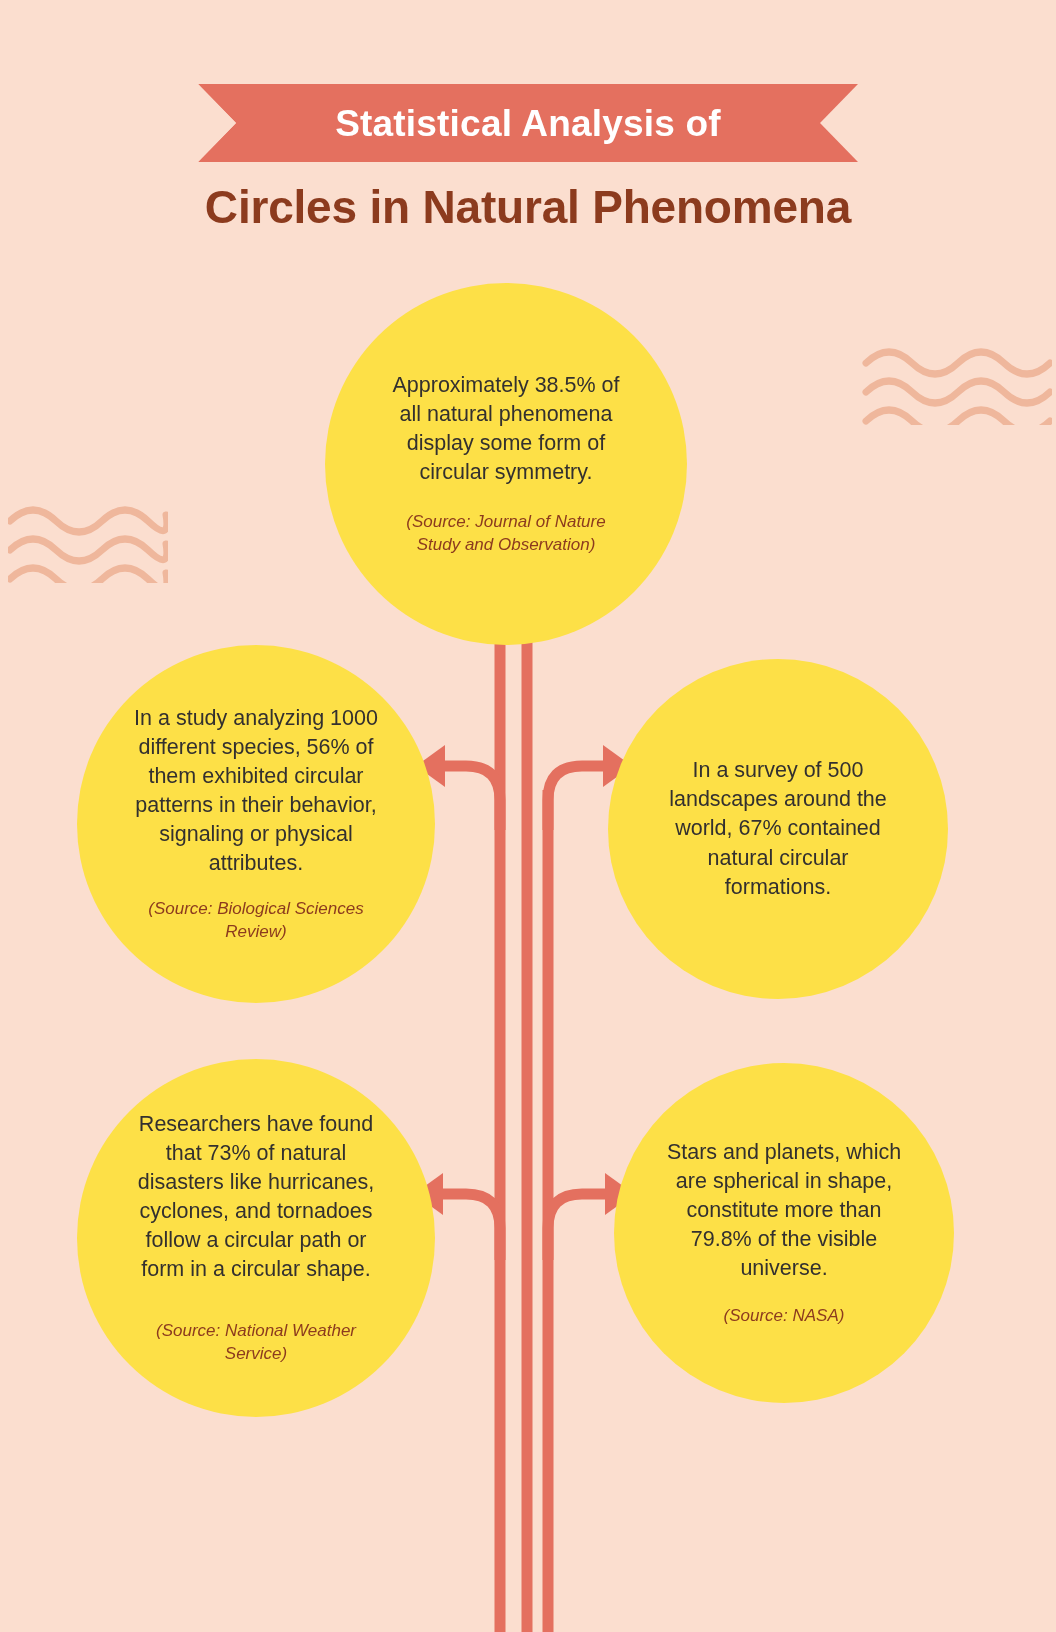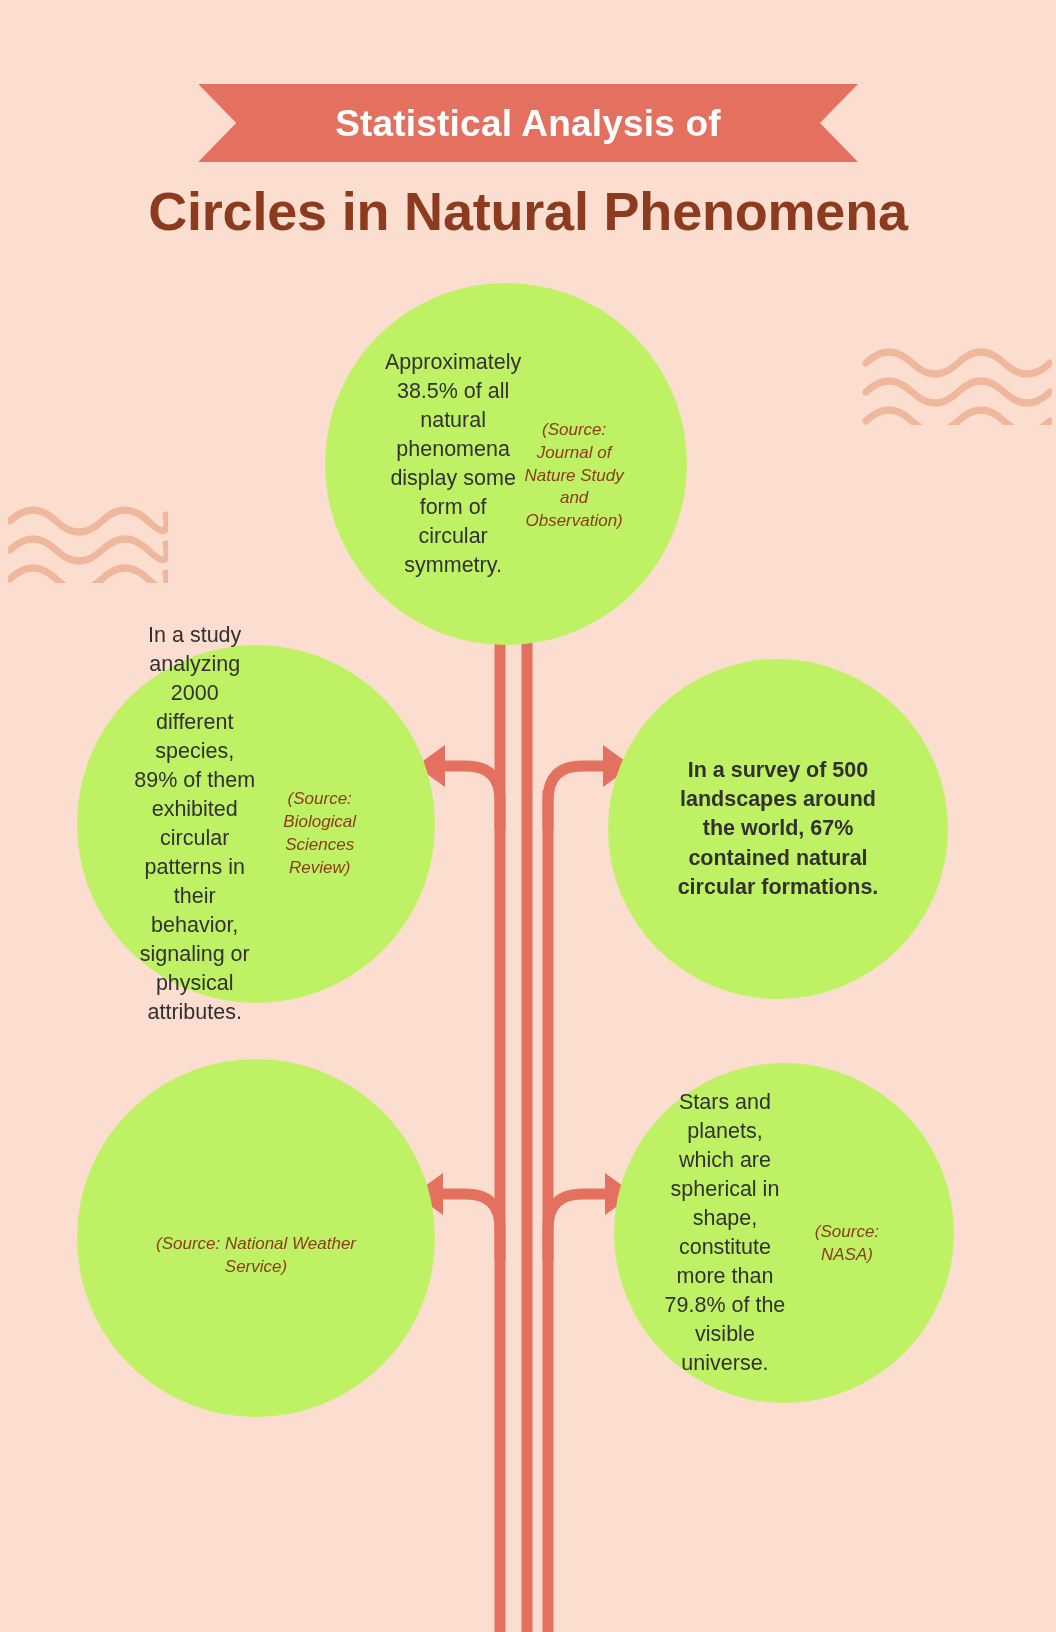--- a/index.html
+++ b/index.html
@@ -52,41 +52,42 @@
     line-height: 1;
     text-align: center;
   }
   .subtitle {
     position: absolute;
     left: 0;
     top: 180px;
     width: 1056px;
     text-align: center;
     color: #8C3B1E;
-    font-size: 54px;
+    font-size: 46px;
     font-weight: bold;
     letter-spacing: -0.2px;
   }
 
   
   .connectors {
     position: absolute;
     left: 0; top: 0;
     width: 1056px; height: 1632px;
     pointer-events: none;
   }
 
   
   .bubble {
     position: absolute;
     border-radius: 50%;
-    background: #bef264;
+    background: #fde047;
     display: flex;
-    flex-direction: row;
+    flex-direction: column;
     align-items: center;
+    justify-content: center;
     box-sizing: border-box;
     text-align: center;
   }
   .bubble .stat {
     color: #33302F;
     font-size: 21.5px;
     line-height: 1.35;
     margin: 0;
   }
   .bubble .src {
@@ -98,21 +99,21 @@
   }
 
   #bubble-1 { left: 325px; top: 283px;  width: 362px; height: 362px; padding: 0 60px; }
   #bubble-1 .stat { width: 244px; }
   #bubble-1 .src  { width: 232px; margin-top: 24px; }
 
   #bubble-2 { left: 77px;  top: 645px;  width: 358px; height: 358px; padding: 0 54px; }
   #bubble-2 .stat { width: 262px; }
   #bubble-2 .src  { width: 252px; }
 
-  #bubble-3 { left: 608px; top: 659px;  width: 340px; height: 340px; padding: 0 54px; font-weight: bold; }
+  #bubble-3 { left: 608px; top: 659px;  width: 340px; height: 340px; padding: 0 54px; }
   #bubble-3 .stat { width: 248px; }
   #bubble-3 .src  { width: 214px; margin-top: 22px; }
 
   #bubble-4 { left: 77px;  top: 1059px; width: 358px; height: 358px; padding: 0 54px; }
   #bubble-4 .stat { width: 252px; }
   #bubble-4 .src  { width: 250px; margin-top: 36px; }
 
   #bubble-5 { left: 614px; top: 1063px; width: 340px; height: 340px; padding: 0 48px; }
   #bubble-5 .stat { width: 256px; }
   #bubble-5 .src  { width: 240px; margin-top: 22px; }
@@ -176,29 +177,30 @@
       <path d="M605,1173 L605,1215 L634,1194 Z"></path>
     </g>
   </svg>
 
   <div class="bubble" id="bubble-1">
     <p class="stat">Approximately 38.5% of all natural phenomena display some form of circular symmetry.</p>
     <p class="src">(Source: Journal of Nature Study and Observation)</p>
   </div>
 
   <div class="bubble" id="bubble-2">
-    <p class="stat">In a study analyzing 2000 different species, 89% of them exhibited circular patterns in their behavior, signaling or physical attributes.</p>
+    <p class="stat">In a study analyzing 1000 different species, 56% of them exhibited circular patterns in their behavior, signaling or physical attributes.</p>
     <p class="src">(Source: Biological Sciences Review)</p>
   </div>
 
   <div class="bubble" id="bubble-3">
     <p class="stat">In a survey of 500 landscapes around the world, 67% contained natural circular formations.</p>
   </div>
 
   <div class="bubble" id="bubble-4">
+    <p class="stat">Researchers have found that 73% of natural disasters like hurricanes, cyclones, and tornadoes follow a circular path or form in a circular shape.</p>
     <p class="src">(Source: National Weather Service)</p>
   </div>
 
   <div class="bubble" id="bubble-5">
     <p class="stat">Stars and planets, which are spherical in shape, constitute more than 79.8% of the visible universe.</p>
     <p class="src">(Source: NASA)</p>
   </div>
 
 </div>
 

